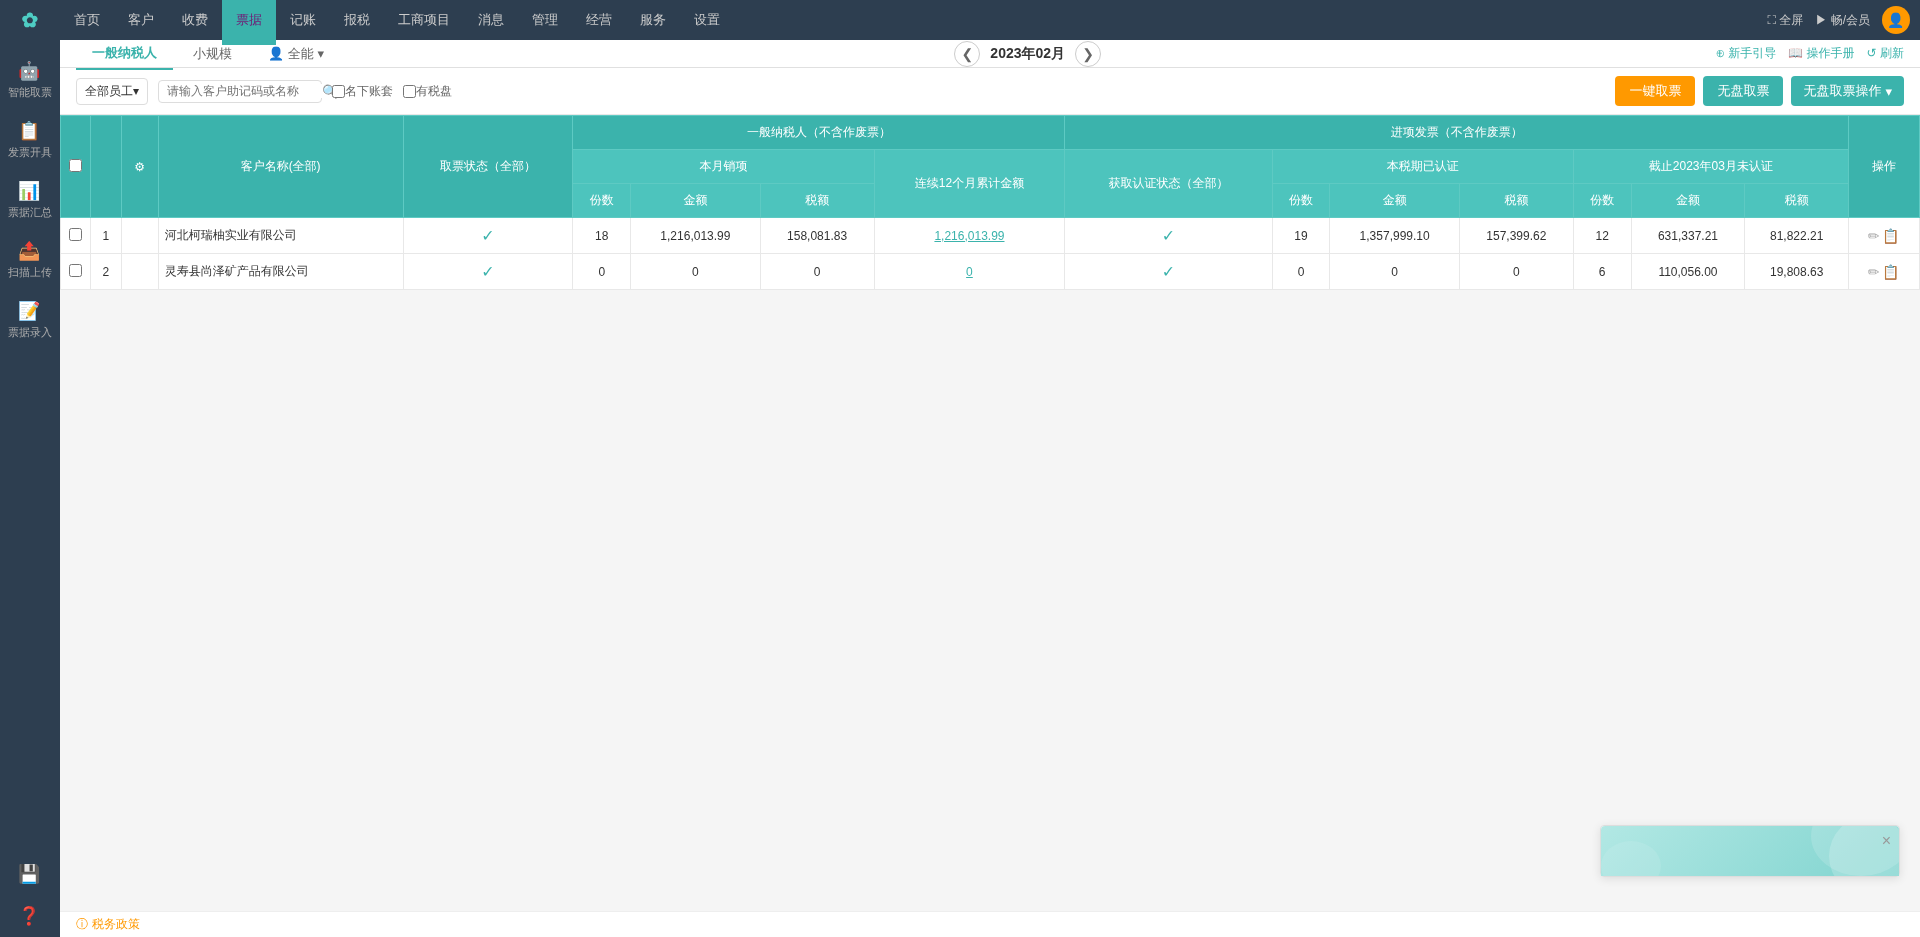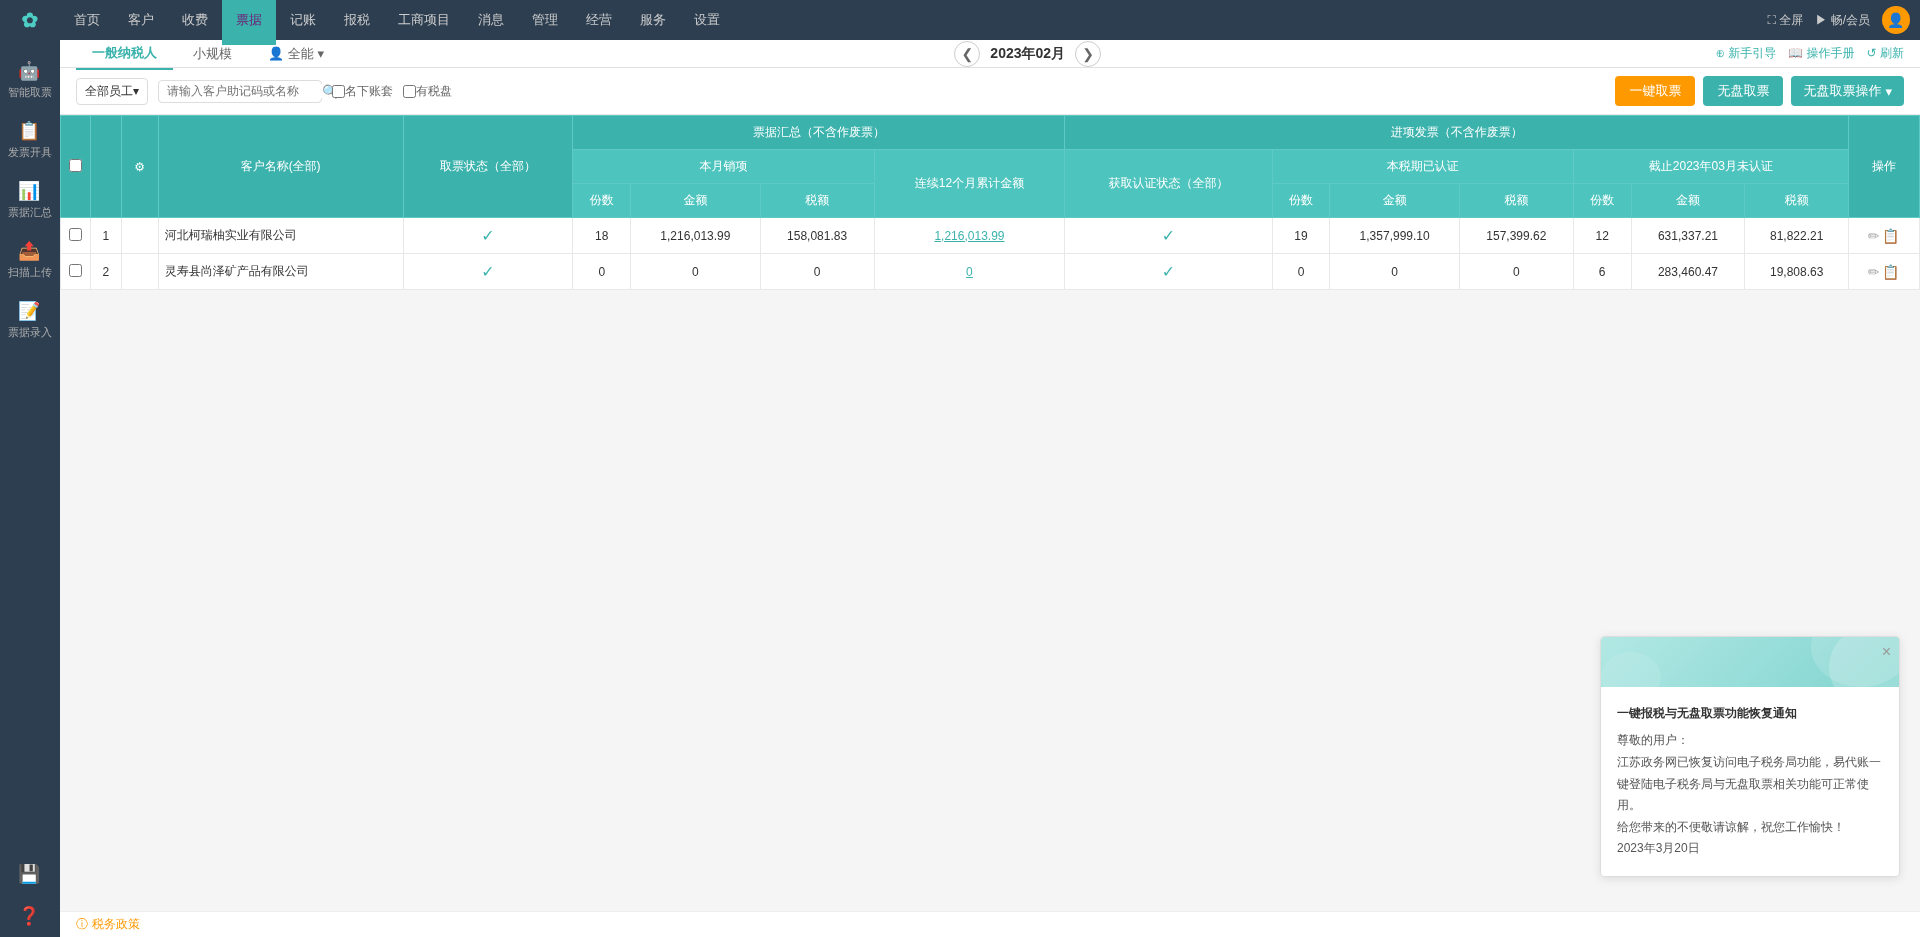--- a/index.html
+++ b/index.html
@@ -442,21 +442,21 @@
     <table>
       <thead>
         <tr class="header-row1">
           <th rowspan="3" class="check-col">
             <input type="checkbox" style="">
           </th>
           <th rowspan="3"></th>
           <th rowspan="3">⚙</th>
           <th rowspan="3">客户名称(全部)</th>
           <th rowspan="3">取票状态（全部）</th>
-          <th colspan="4">票据汇总（不含作废票）</th>
+          <th colspan="4">一般纳税人（不含作废票）</th>
           <th colspan="7">进项发票（不含作废票）</th>
           <th rowspan="3">操作</th>
         </tr>
         <tr class="header-row2">
           <th colspan="3">本月销项</th>
           <th rowspan="2">连续12个月累计金额</th>
           <th rowspan="2">获取认证状态（全部）</th>
           <th colspan="3">本税期已认证</th>
           <th colspan="3">截止2023年03月未认证</th>
         </tr>
@@ -503,45 +503,38 @@
       <td><span class="teal-icon">✓</span></td>
       <td>0</td>
       <td>0</td>
       <td>0</td>
       <td><span class="link-text">0</span></td>
       <td><span class="teal-icon">✓</span></td>
       <td>0</td>
       <td>0</td>
       <td>0</td>
       <td>6</td>
-      <td>283,460.47</td>
+      <td>110,056.00</td>
       <td>19,808.63</td>
       <td>
         <span class="action-icon">✏</span>
         <span class="action-icon">📋</span>
       </td>
     </tr>
         </tbody>
     </table>
   </div>
 </div>
 
 <div class="notification-popup">
   <div class="notif-decoration">
     <svg width="100%" height="50">
       <ellipse cx="260" cy="10" rx="50" ry="40" fill="rgba(255,255,255,0.15)"></ellipse>
       <ellipse cx="30" cy="40" rx="30" ry="25" fill="rgba(255,255,255,0.1)"></ellipse>
     </svg>
   </div>
   <span class="notif-close">×</span>
-  <div class="notif-body">
-    <div class="notif-title">一键报税与无盘取票功能恢复通知</div>
-    <div>尊敬的用户：</div>
-    <div>江苏政务网已恢复访问电子税务局功能，易代账一键登陆电子税务局与无盘取票相关功能可正常使用。</div>
-    <div>给您带来的不便敬请谅解，祝您工作愉快！</div>
-    <div>2023年3月20日</div>
-  </div>
 </div>
 
 <div class="bottom-bar">
   <span>ⓘ</span>
   <span style="cursor:pointer">税务政策</span>
 </div>
 
 </body></html>

